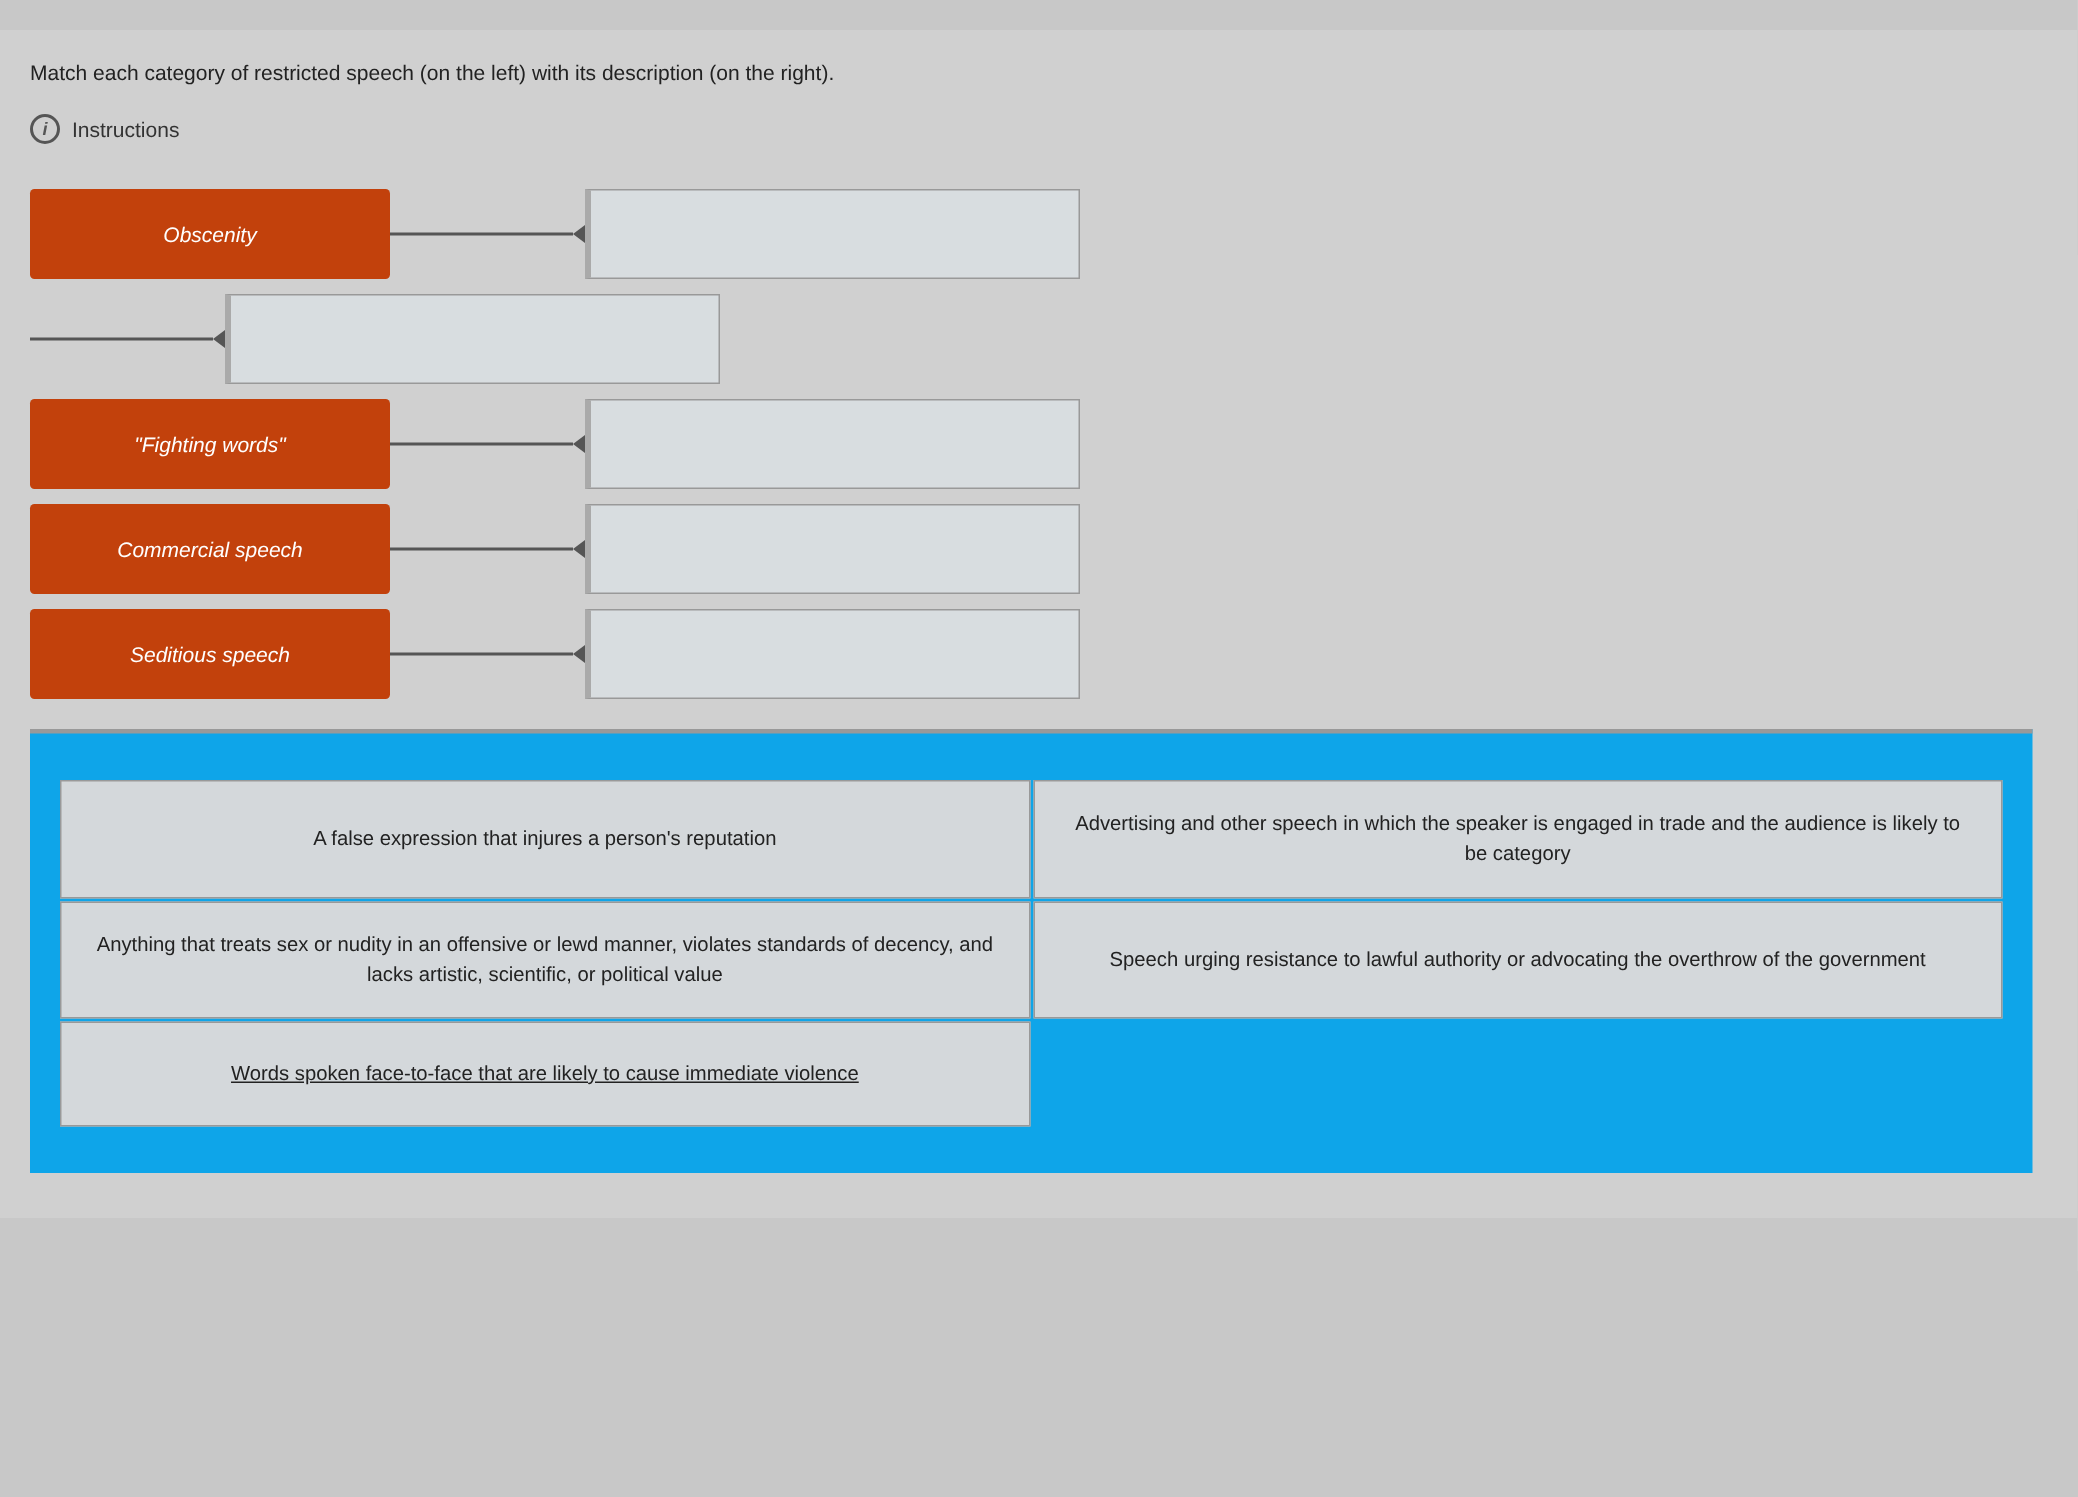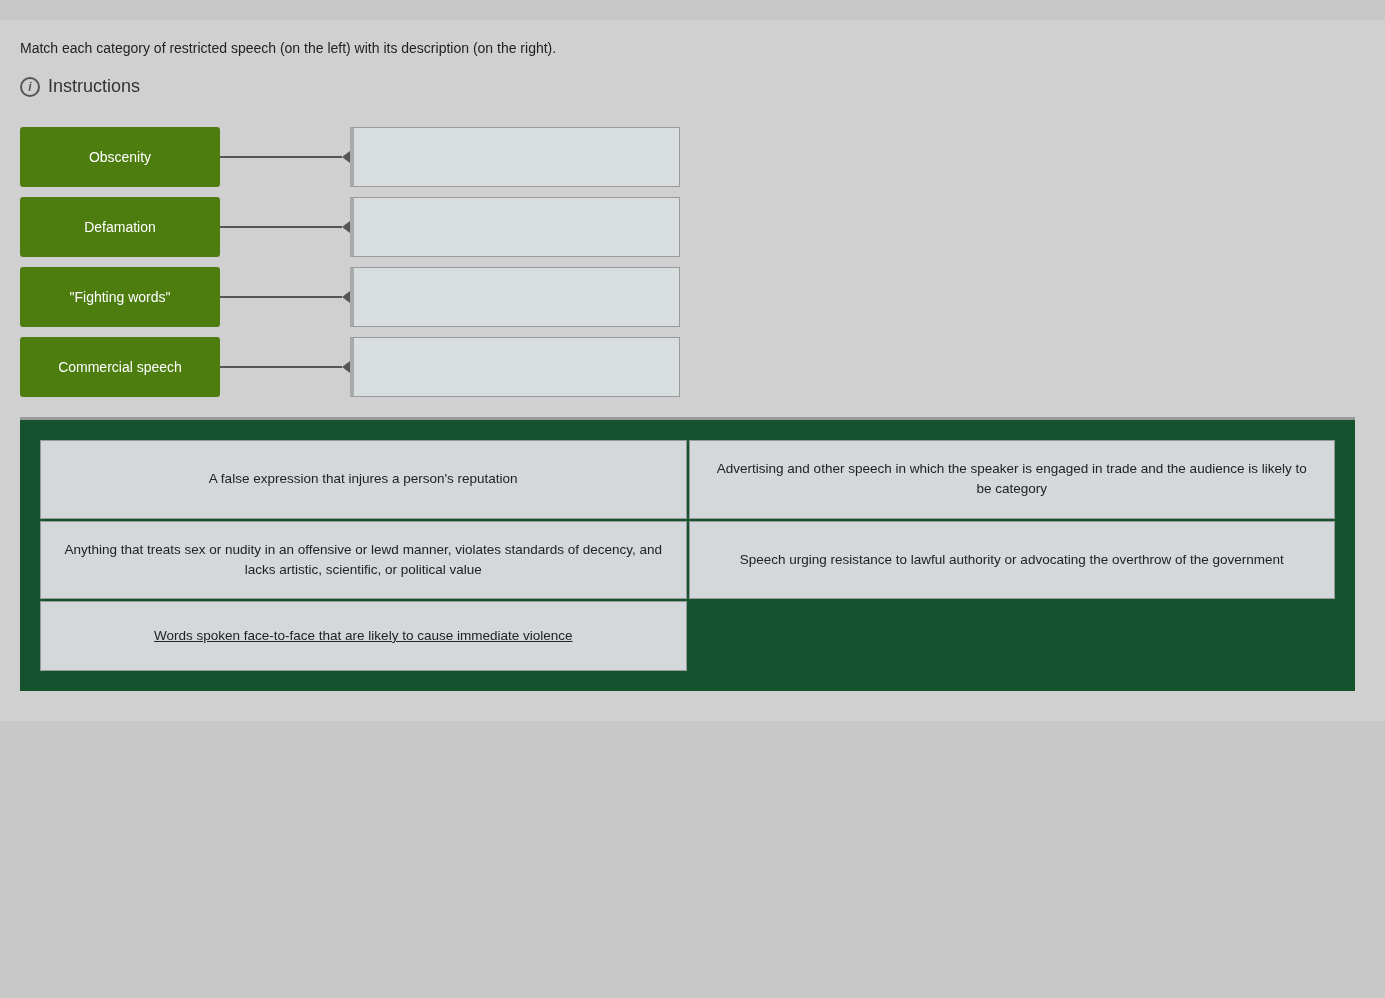--- a/index.html
+++ b/index.html
@@ -31,51 +31,52 @@
       align-items: center;
       justify-content: center;
       font-size: 12px;
       color: #555;
       font-style: italic;
       font-weight: bold;
       flex-shrink: 0;
     }
     .instructions-label {
       color: #333;
-      font-size: 18px;
+      font-size: 14px;
     }
     .prompt-text {
       font-size: 14px;
       color: #222;
       margin-bottom: 20px;
     }
     .match-section {
       display: flex;
       flex-direction: column;
       gap: 10px;
       margin-bottom: 20px;
     }
     .match-row {
       display: flex;
       align-items: center;
       gap: 0;
     }
     .left-label {
-      background: #4d7c0f;
+      background: #c2410c;
       color: #fff;
-      width: 200px;
+      width: 240px;
       min-height: 60px;
       display: flex;
       align-items: center;
       justify-content: center;
       text-align: center;
       font-size: 14px;
       padding: 10px;
       border-radius: 3px;
       flex-shrink: 0;
+      font-style: italic;
     }
     .connector {
       display: flex;
       align-items: center;
       width: 130px;
       flex-shrink: 0;
       position: relative;
     }
     .connector-line {
       height: 2px;
@@ -92,23 +93,23 @@
     }
     .right-box {
       background: #d8dde0;
       border: 1.5px solid #999;
       width: 330px;
       min-height: 60px;
       border-left: 4px solid #aaa;
       flex-shrink: 0;
     }
     .bottom-section {
-      background: #14532d;
+      background: #0ea5e9;
       border-top: 3px solid #999;
-      padding: 20px 20px;
+      padding: 31px 20px;
       margin-top: 10px;
     }
     .answer-cards-grid {
       display: grid;
       grid-template-columns: 1fr 1fr;
       gap: 2px;
     }
     .answer-card {
       background: #d4d8db;
       border: 1.5px solid #999;
@@ -153,23 +154,20 @@
       </div>
       <div class="connector">
         <div class="connector-line"></div>
         <div class="connector-arrow"></div>
       </div>
       <div class="right-box">
       </div>
     </div>
 
     <div class="match-row">
-      <div class="left-label">
-        <span>Defamation</span>
-      </div>
       <div class="connector">
         <div class="connector-line"></div>
         <div class="connector-arrow"></div>
       </div>
       <div class="right-box">
       </div>
     </div>
 
     <div class="match-row">
       <div class="left-label">
@@ -188,20 +186,31 @@
         <span>Commercial speech</span>
       </div>
       <div class="connector">
         <div class="connector-line"></div>
         <div class="connector-arrow"></div>
       </div>
       <div class="right-box">
       </div>
     </div>
 
+    <div class="match-row">
+      <div class="left-label">
+        <span>Seditious speech</span>
+      </div>
+      <div class="connector">
+        <div class="connector-line"></div>
+        <div class="connector-arrow"></div>
+      </div>
+      <div class="right-box">
+      </div>
+    </div>
 
   </div>
 
   <div class="bottom-section">
     <div class="answer-cards-grid">
 
       <div class="answer-card answer-card-wide">
         <span>A false expression that injures a person's reputation</span>
       </div>
 

